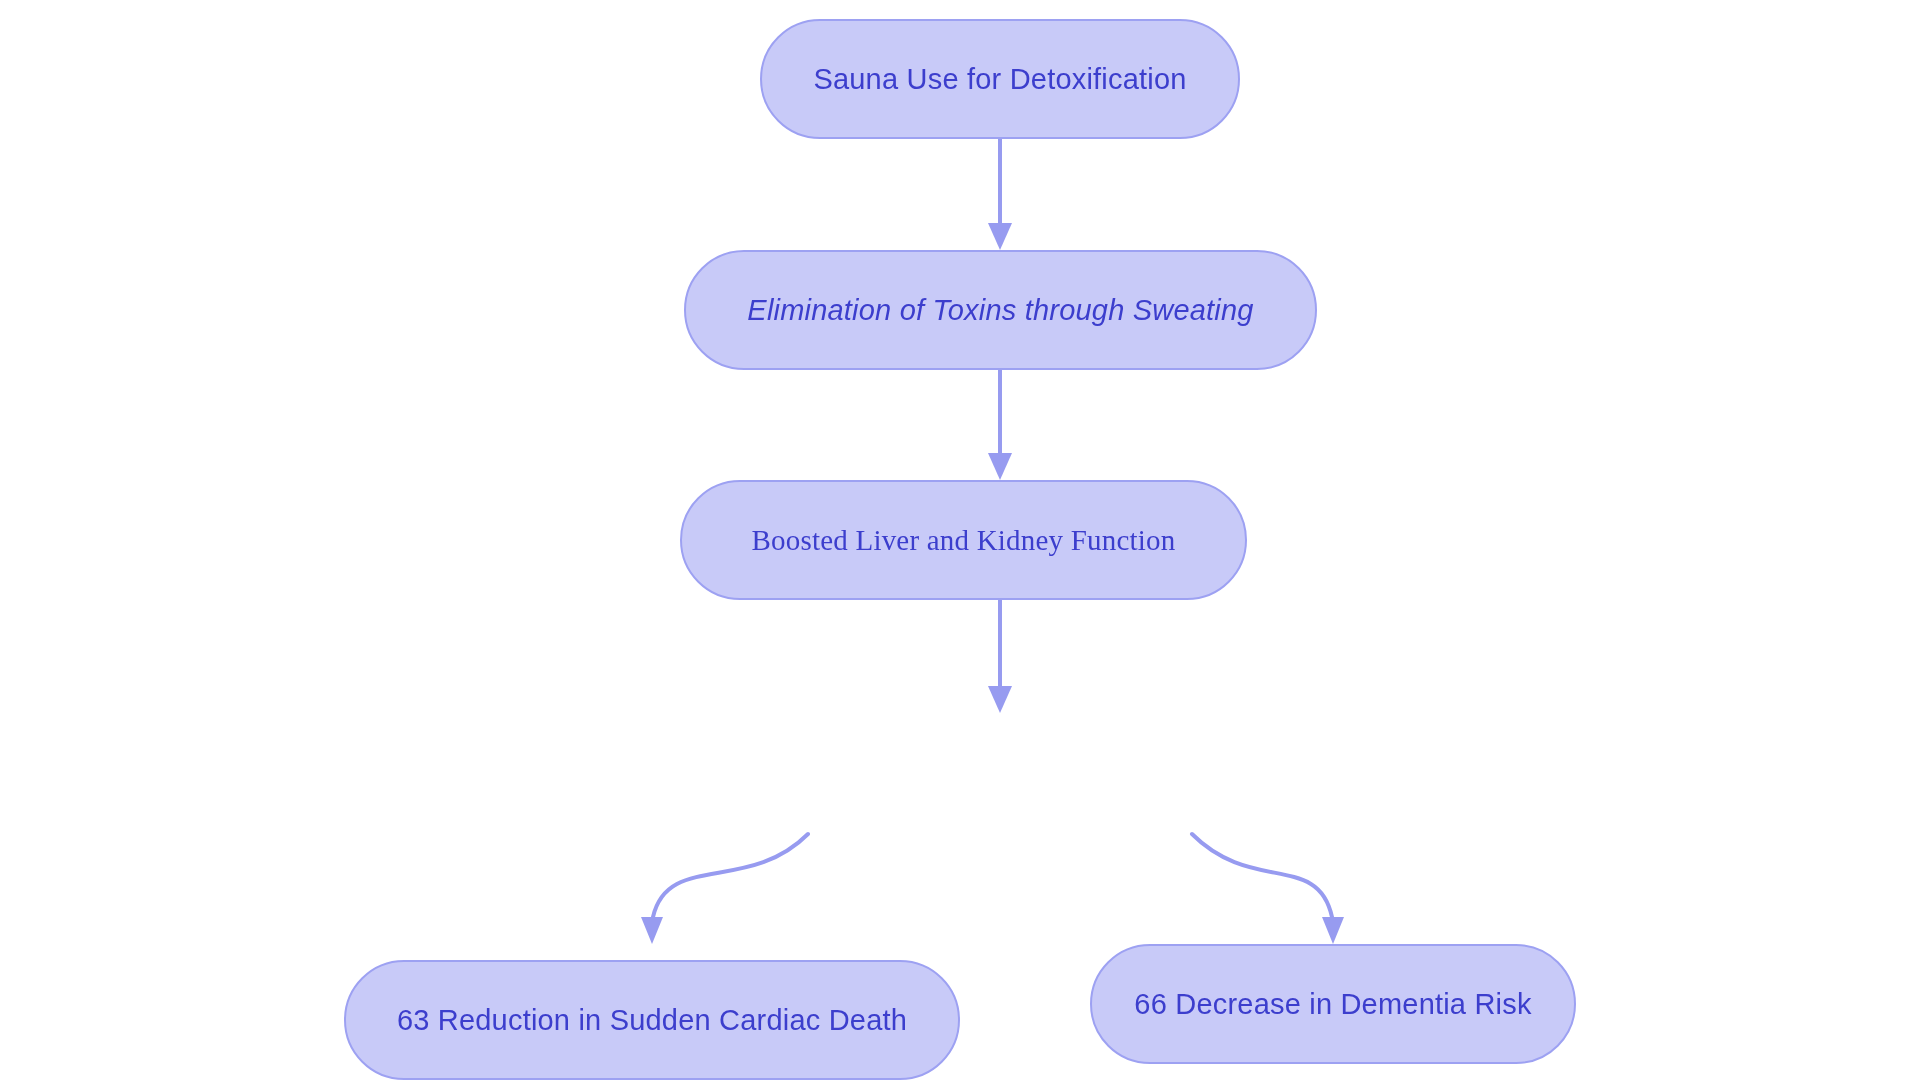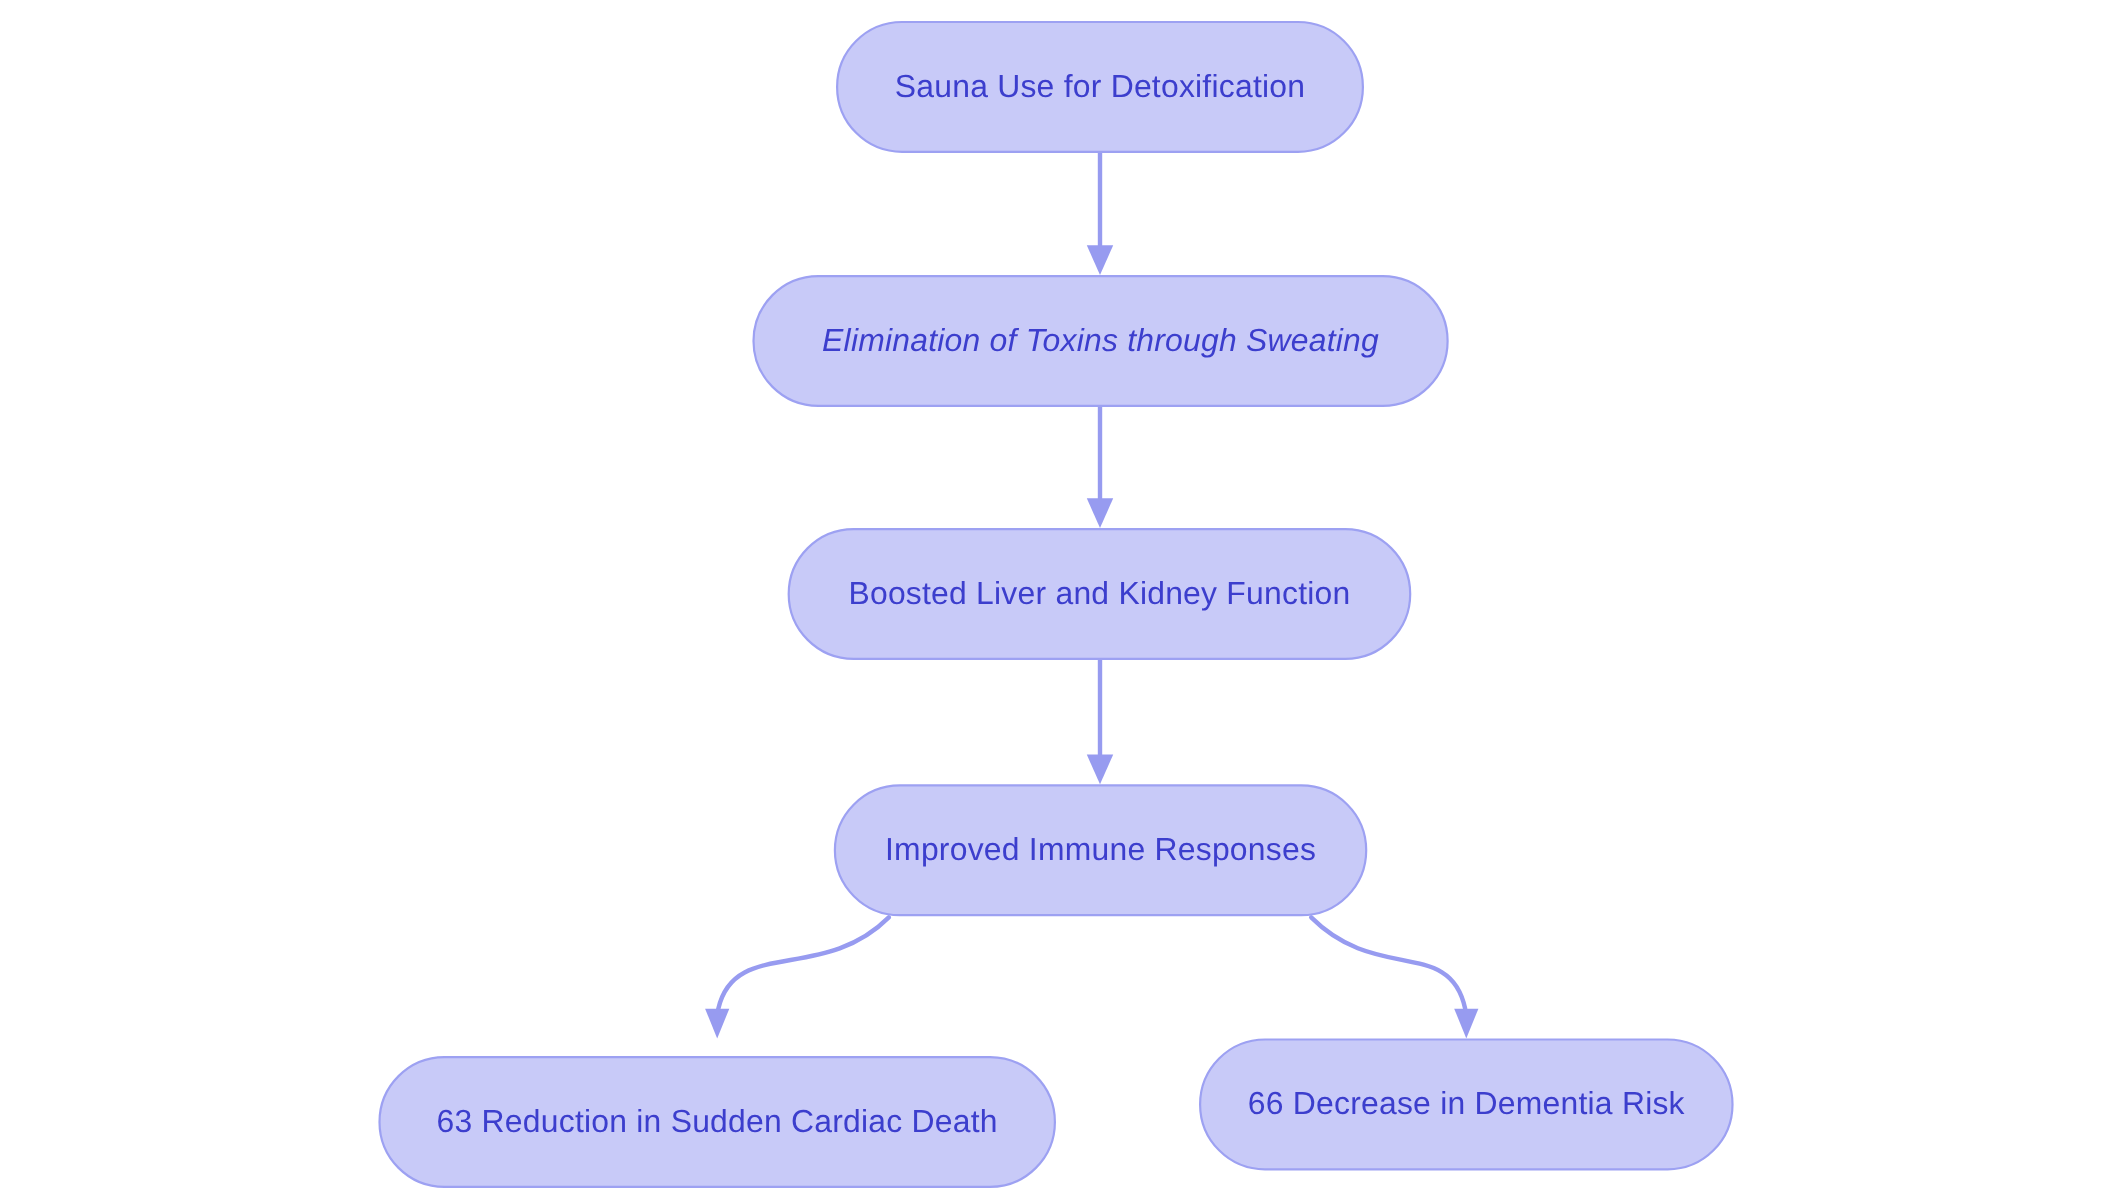--- a/index.html
+++ b/index.html
@@ -45,21 +45,21 @@
     display: flex;
     align-items: center;
     justify-content: center;
     text-align: center;
     color: var(--node-text);
     font-size: 29px;
     letter-spacing: 0.2px;
   }
   .n1 { left: 760px;  top: 19px;  width: 480px; }
   .n2 { left: 684px;  top: 250px; width: 633px; font-style: italic; }
-  .n3 { left: 716px;  top: 480px; width: 567px; }
+  .n3 { left: 680px;  top: 480px; width: 567px; font-family: Liberation Serif, serif; }
   .n4 { left: 758px;  top: 713px; width: 485px; }
   .n5 { left: 344px;  top: 944px; width: 616px; margin-top: 16px; }
   .n6 { left: 1090px; top: 944px; width: 486px; justify-content: center; }
 </style>
 </head>
 <body>
 
 <div class="canvas">
 
   <svg class="edges" viewBox="0 0 1920 1083" xmlns="http://www.w3.org/2000/svg">
@@ -90,23 +90,20 @@
   </div>
 
   <div class="node n2">
     <span>Elimination of Toxins through Sweating</span>
   </div>
 
   <div class="node n3">
     <span>Boosted Liver and Kidney Function</span>
   </div>
 
-  <div class="node n4">
-    <span>Improved Immune Responses</span>
-  </div>
 
   <div class="node n5">
     <span>63 Reduction in Sudden Cardiac Death</span>
   </div>
 
   <div class="node n6">
     <span>66 Decrease in Dementia Risk</span>
   </div>
 
 </div>

